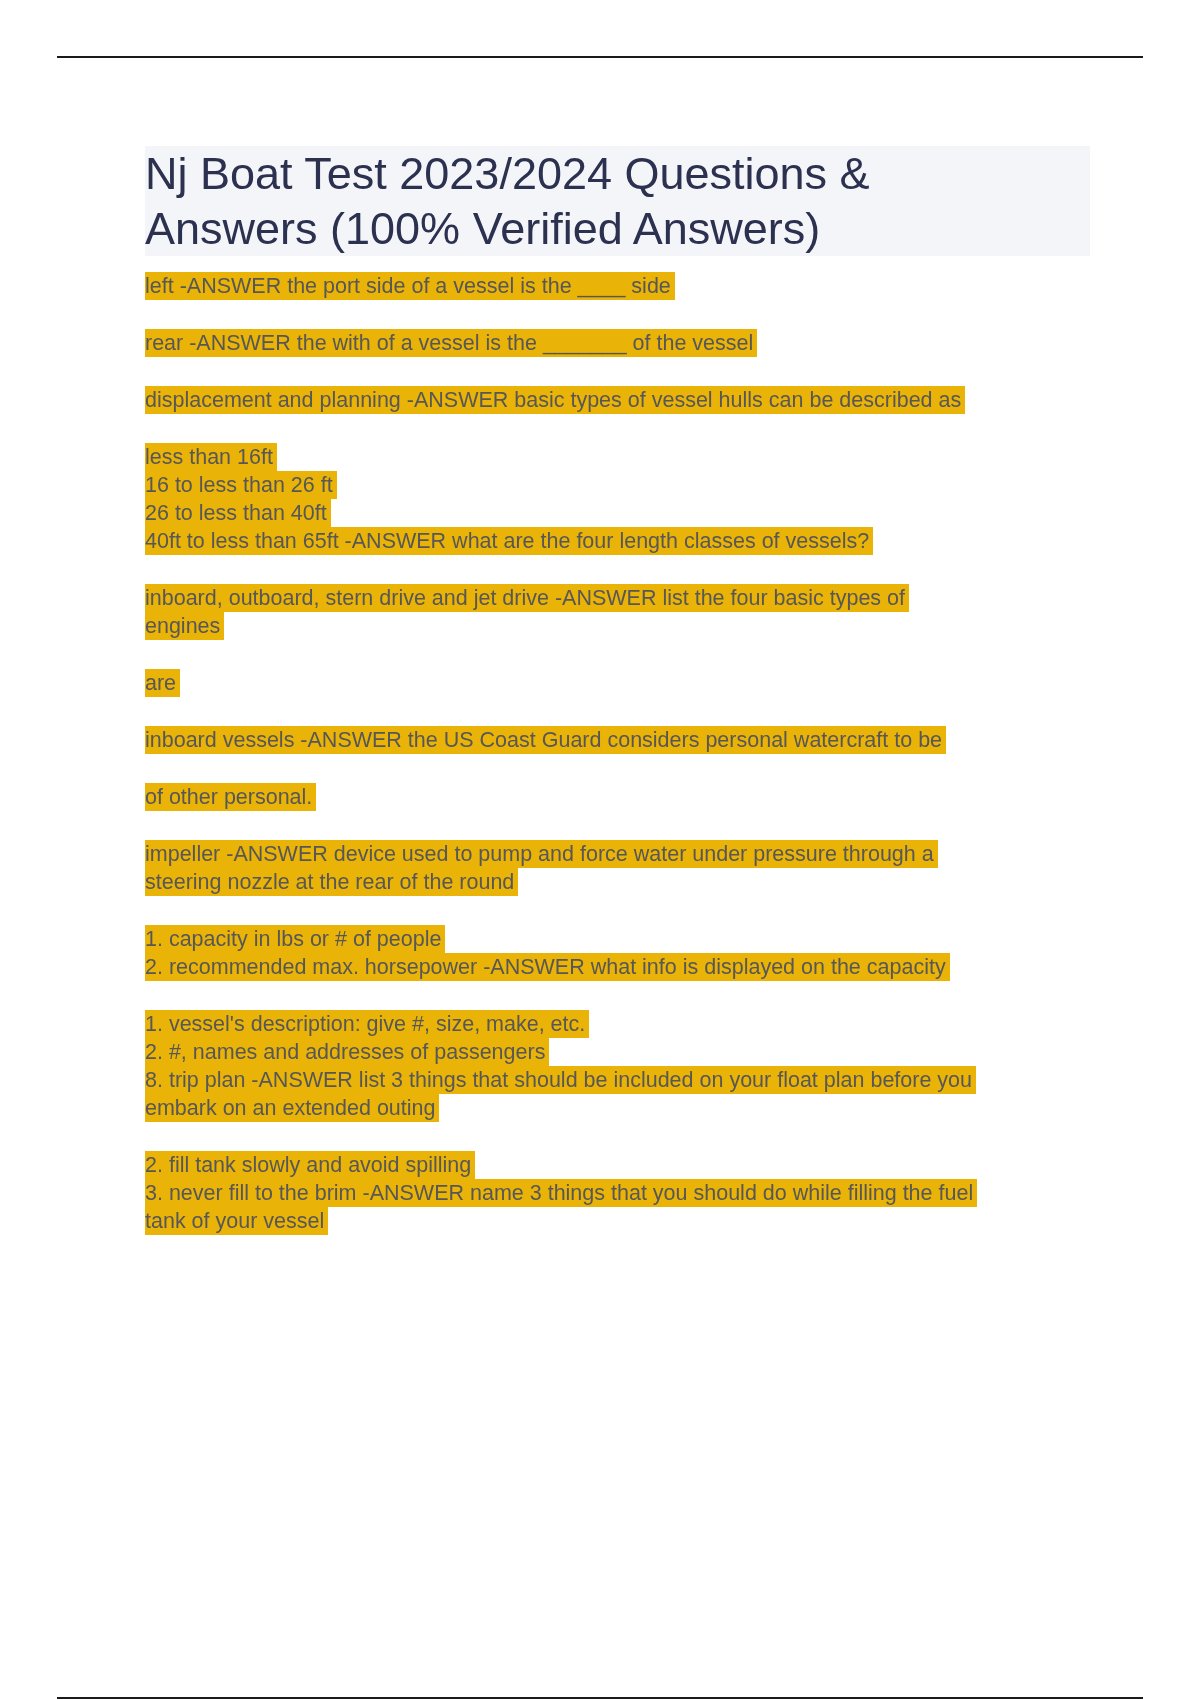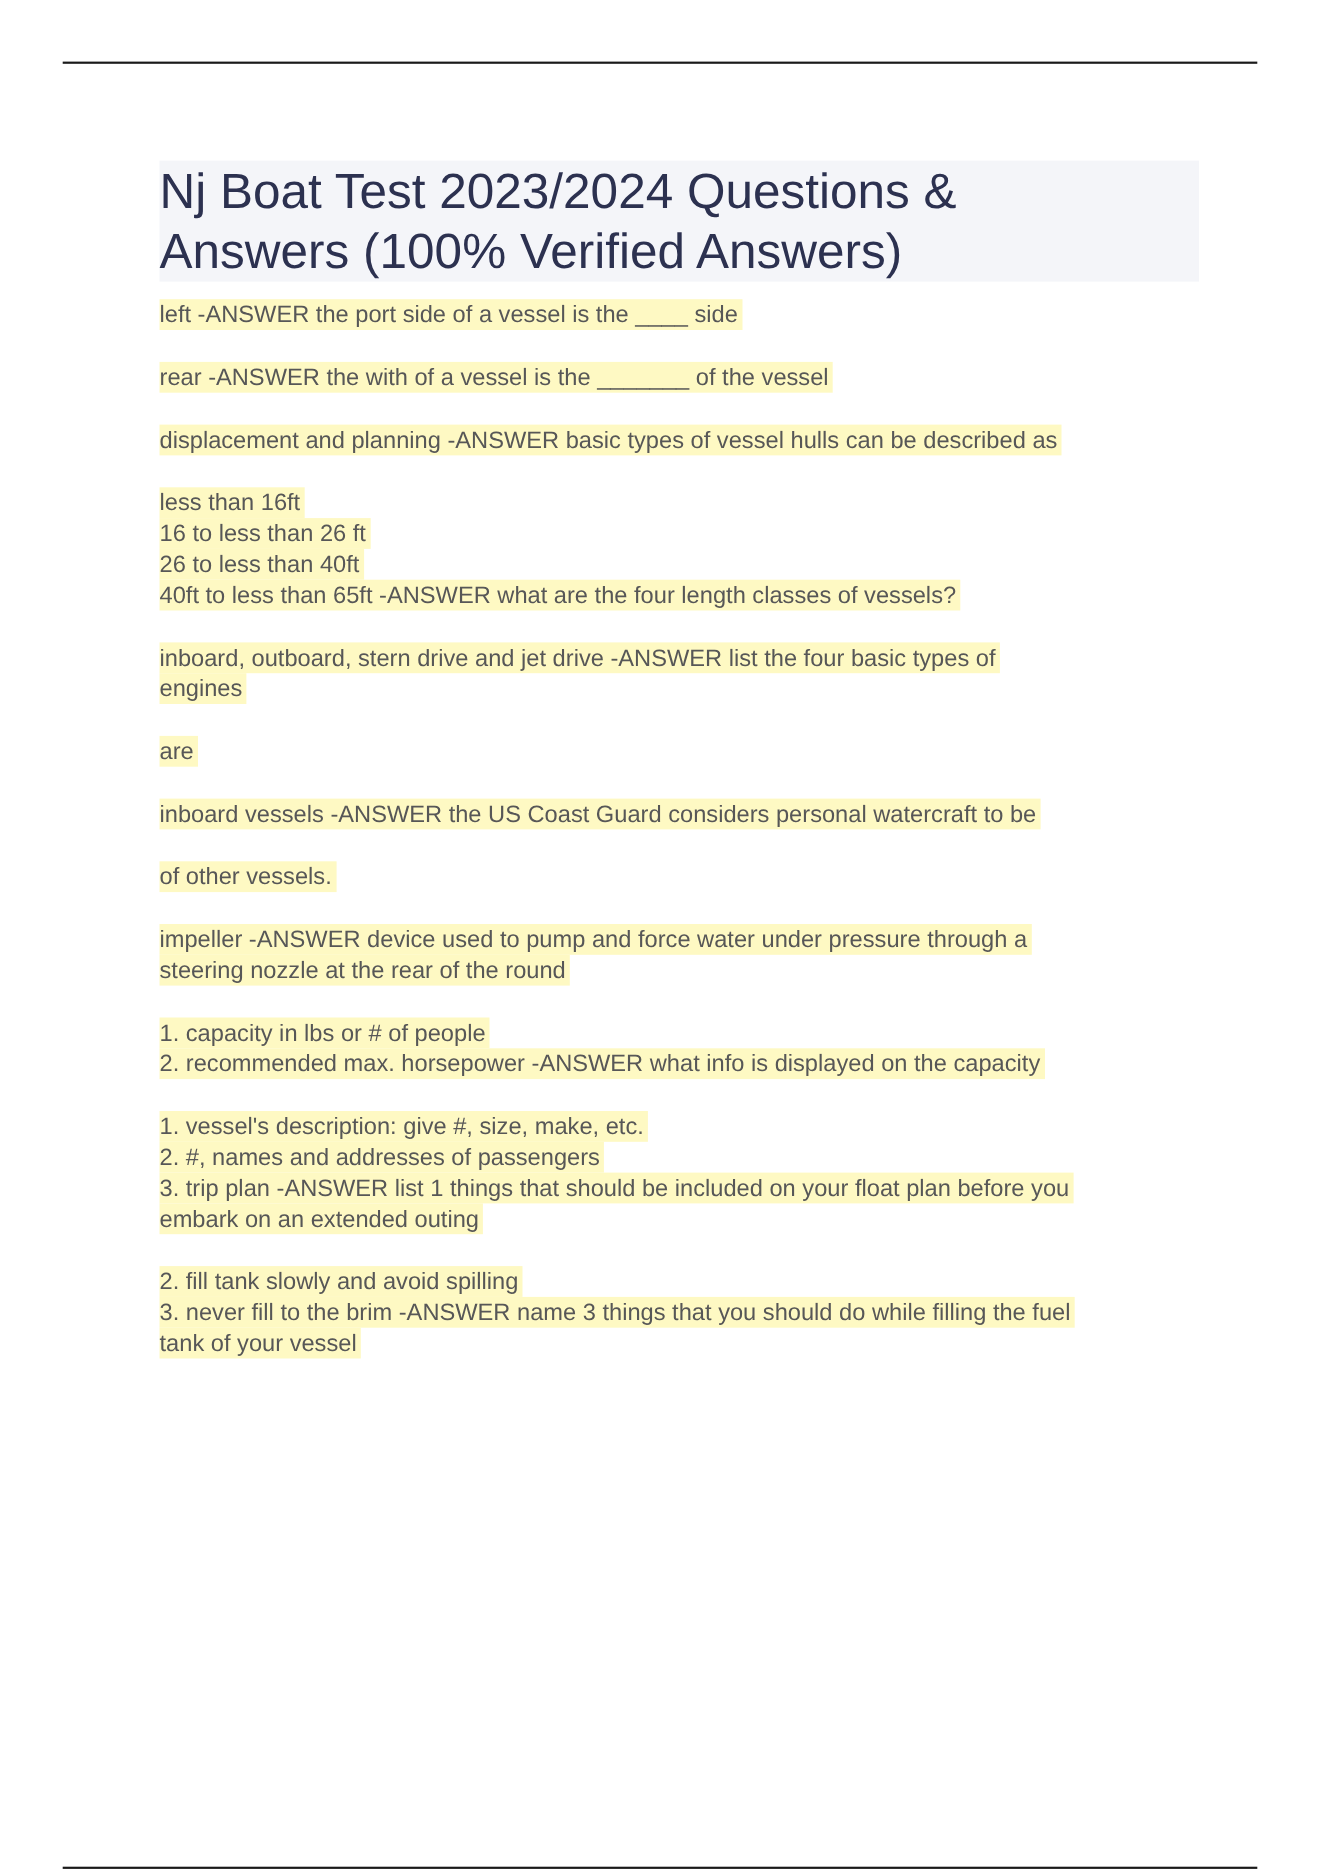--- a/index.html
+++ b/index.html
@@ -8,21 +8,21 @@
   .rule { position: absolute; left: 57px; width: 1086px; height: 2px; background: #1a1a1a; }
   .rule.top { top: 56px; }
   .rule.bottom { top: 1697px; }
   .content { position: absolute; left: 145px; top: 146px; width: 945px; }
   .title {
     display: block; background: #f4f5f9; color: #2c3150;
     font-weight: normal; font-size: 45px; line-height: 55px;
     margin: 0 0 16px 0; padding: 0; width: 945px;
   }
   .qa { margin: 0 0 29px 0; color: #575757; font-size: 21.5px; line-height: 28px; }
-  .line { display: table; background: #fef9c3; padding-right: 4px; }
+  .line { display: table; background: #eab308; padding-right: 4px; }
 </style>
 </head>
 <body>
 
 <div class="rule top"></div>
 
 <div class="content">
   <h1 class="title">
     <span style="display:block">Nj Boat Test 2023/2024 Questions &amp;</span>
     <span style="display:block">Answers (100% Verified Answers)</span>
@@ -47,34 +47,34 @@
         <span class="line">inboard, outboard, stern drive and jet drive -ANSWER list the four basic types of</span>
         <span class="line">engines</span>
       </div>
       <div class="qa">
         <span class="line">are</span>
       </div>
       <div class="qa">
         <span class="line">inboard vessels -ANSWER the US Coast Guard considers personal watercraft to be</span>
       </div>
       <div class="qa">
-        <span class="line">of other vessels.</span>
+        <span class="line">of other personal.</span>
       </div>
       <div class="qa">
         <span class="line">impeller -ANSWER device used to pump and force water under pressure through a</span>
         <span class="line">steering nozzle at the rear of the round</span>
       </div>
       <div class="qa">
         <span class="line">1. capacity in lbs or # of people</span>
         <span class="line">2. recommended max. horsepower -ANSWER what info is displayed on the capacity</span>
       </div>
       <div class="qa">
         <span class="line">1. vessel's description: give #, size, make, etc.</span>
         <span class="line">2. #, names and addresses of passengers</span>
-        <span class="line">3. trip plan -ANSWER list 1 things that should be included on your float plan before you</span>
+        <span class="line">8. trip plan -ANSWER list 3 things that should be included on your float plan before you</span>
         <span class="line">embark on an extended outing</span>
       </div>
       <div class="qa">
         <span class="line">2. fill tank slowly and avoid spilling</span>
         <span class="line">3. never fill to the brim -ANSWER name 3 things that you should do while filling the fuel</span>
         <span class="line">tank of your vessel</span>
       </div>
     </div>
 </div>
 

